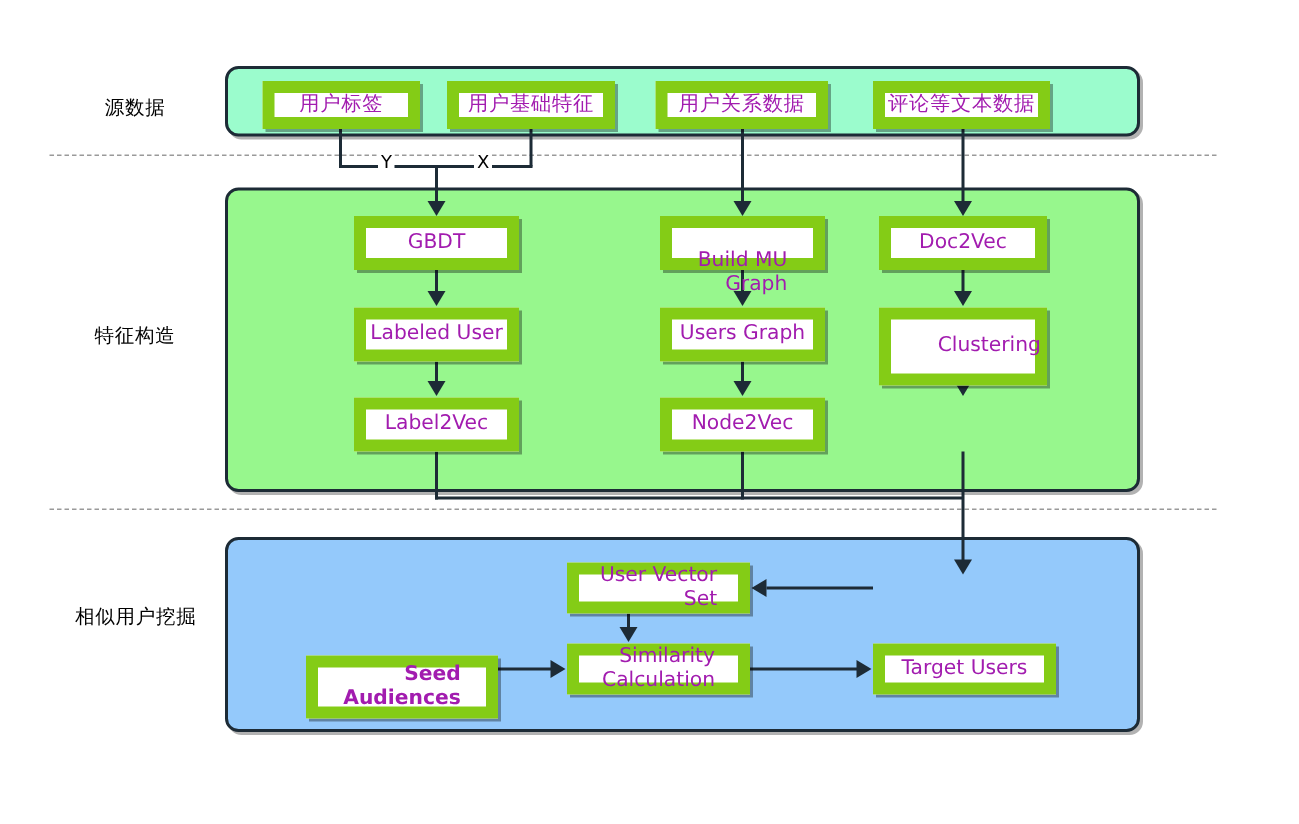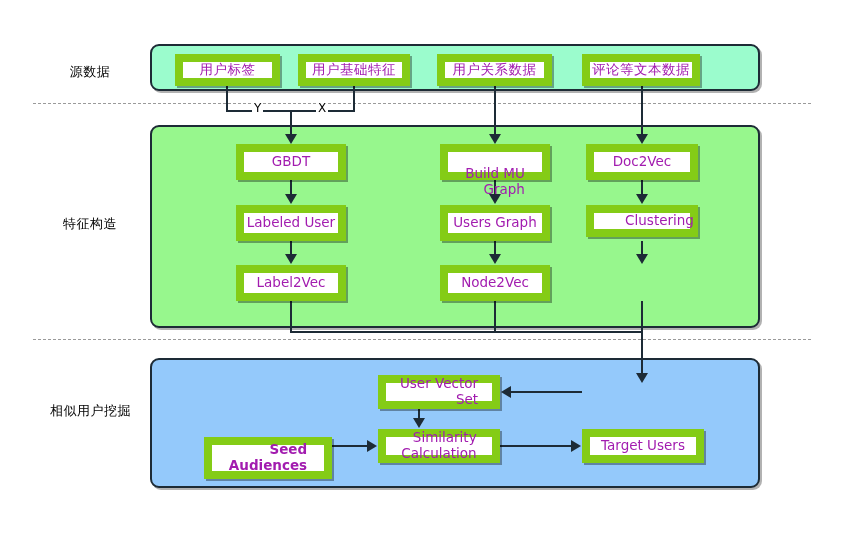--- a/index.html
+++ b/index.html
@@ -163,21 +163,21 @@
   </div>
   <div class="node" style="left:440px; top:205px; width:110px; height:36px;">Users Graph</div>
   <div class="node" style="left:440px; top:265px; width:110px; height:36px;">Node2Vec</div>
 
   <div class="vline" style="left:494px; top:180px; height:15px;"></div>
   <div class="arrow-down" style="left:489px; top:194px;"></div>
   <div class="vline" style="left:494px; top:241px; height:14px;"></div>
   <div class="arrow-down" style="left:489px; top:254px;"></div>
 
   <div class="node" style="left:586px; top:144px; width:112px; height:36px;">Doc2Vec</div>
-  <div class="node" style="left:586px; top:205px; width:112px; height:32px;padding-left:35px;">Clustering</div>
+  <div class="node" style="left:586px; top:205px; width:112px; height:52px;padding-left:35px;">Clustering</div>
 
   <div class="vline" style="left:641px; top:180px; height:15px;"></div>
   <div class="arrow-down" style="left:636px; top:194px;"></div>
   <div class="vline" style="left:641px; top:241px; height:14px;"></div>
   <div class="arrow-down" style="left:636px; top:254px;"></div>
 
   <div class="vline" style="left:290px; top:301px; height:32px;"></div>
   <div class="vline" style="left:494px; top:301px; height:32px;"></div>
   <div class="hline" style="left:290px; top:331px; width:352px;"></div>
   <div class="vline" style="left:641px; top:301px; height:74px;"></div>

